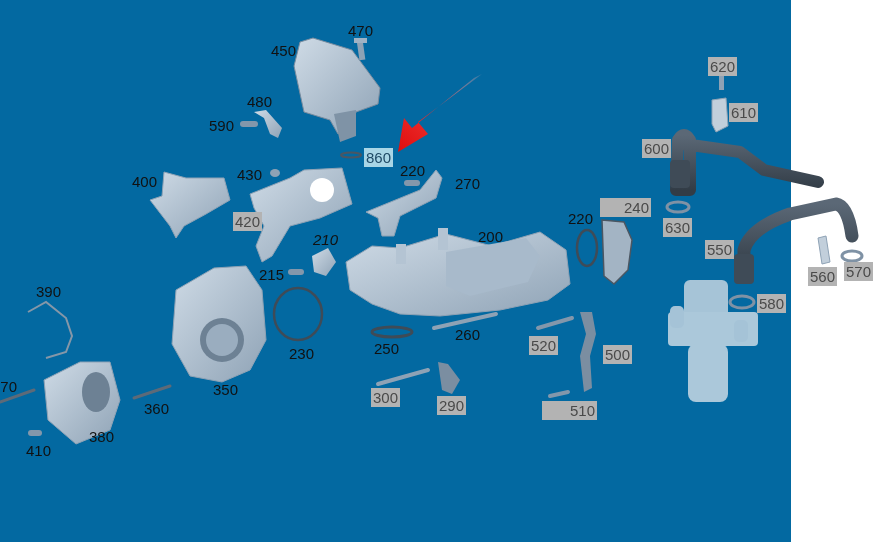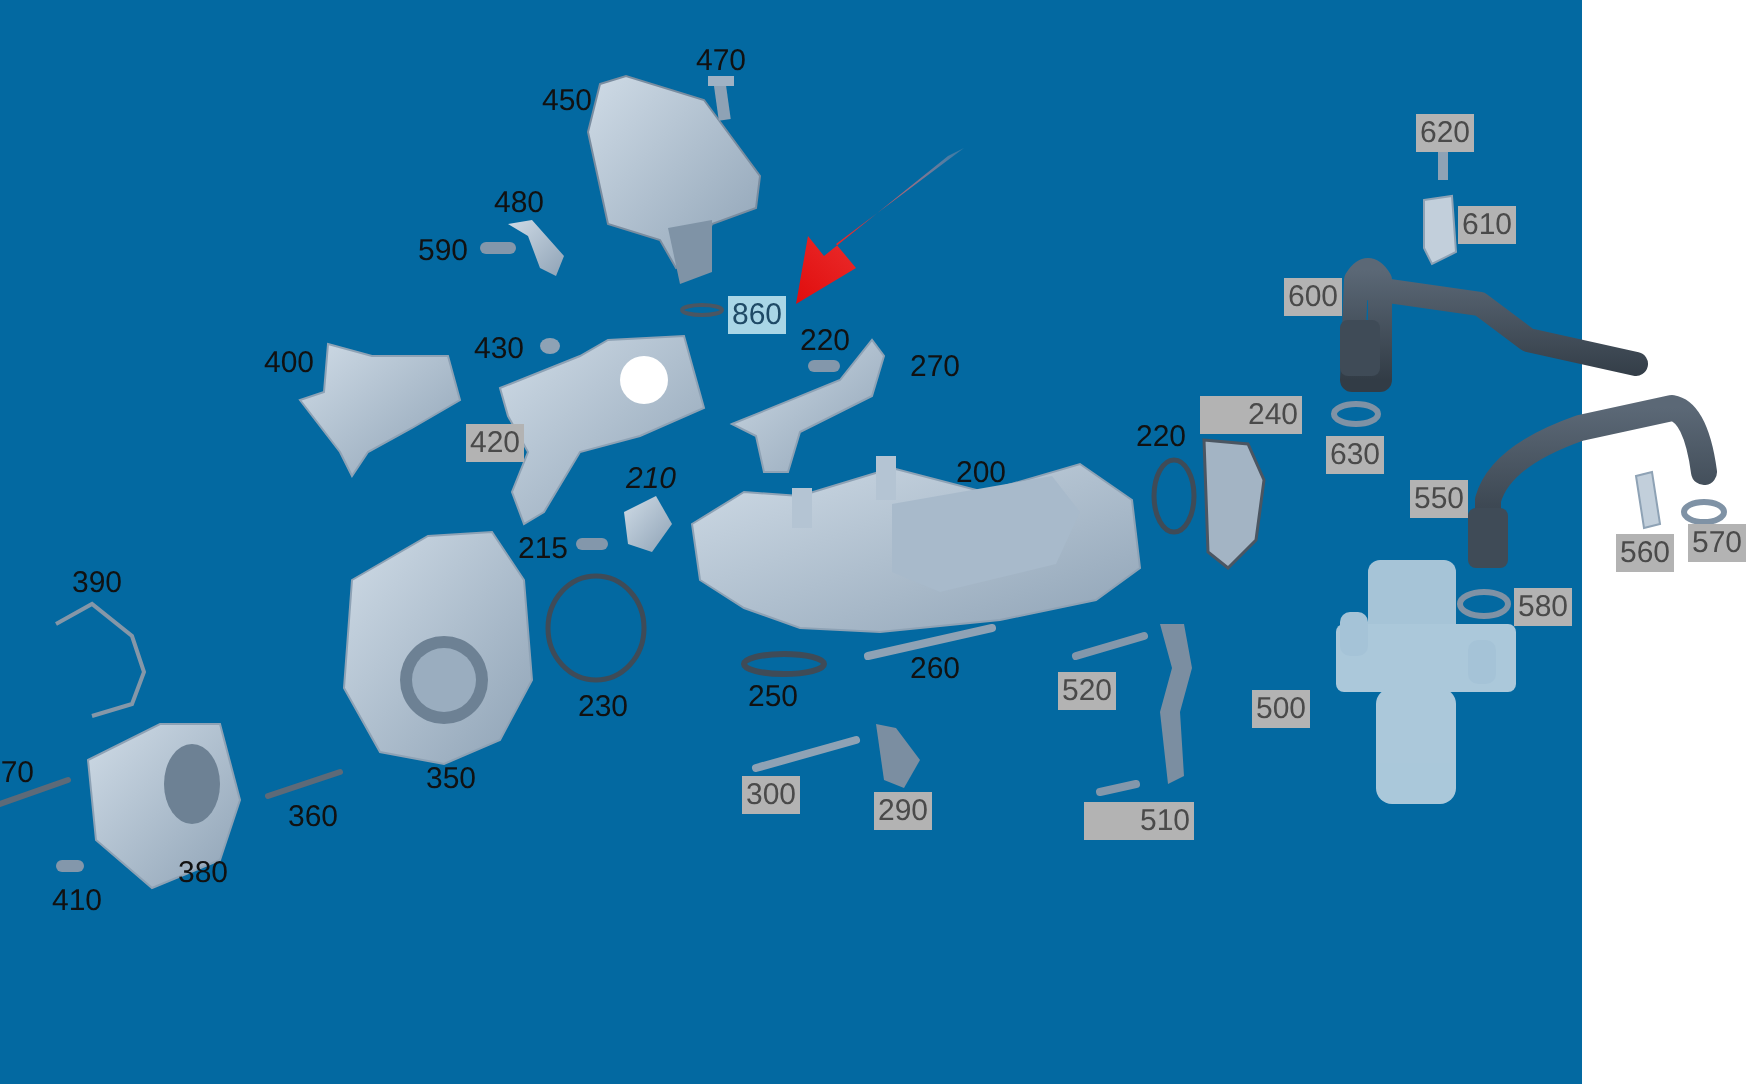--- a/index.html
+++ b/index.html
@@ -141,21 +141,21 @@
   <span class="lbl" style="left:313px;top:231px;font-style:italic;">210</span>
   <span class="lbl" style="left:478px;top:228px;">200</span>
   <span class="lbl" style="left:568px;top:210px;">220</span>
   <span class="lbl tag" style="left:600px;top:198px;padding-left:24px;">240</span>
   <span class="lbl" style="left:259px;top:266px;">215</span>
   <span class="lbl" style="left:36px;top:283px;">390</span>
   <span class="lbl" style="left:289px;top:345px;">230</span>
   <span class="lbl" style="left:374px;top:340px;">250</span>
   <span class="lbl" style="left:455px;top:326px;">260</span>
   <span class="lbl tag" style="left:529px;top:336px;">520</span>
-  <span class="lbl tag" style="left:626px;top:345px;">500</span>
+  <span class="lbl tag" style="left:603px;top:345px;">500</span>
   <span class="lbl" style="left:-8px;top:378px;">370</span>
   <span class="lbl" style="left:213px;top:381px;">350</span>
   <span class="lbl tag" style="left:371px;top:388px;">300</span>
   <span class="lbl tag" style="left:437px;top:396px;">290</span>
   <span class="lbl" style="left:144px;top:400px;">360</span>
   <span class="lbl tag" style="left:542px;top:401px;padding-left:28px;">510</span>
   <span class="lbl" style="left:89px;top:428px;">380</span>
   <span class="lbl" style="left:26px;top:442px;">410</span>
   <span class="lbl tag" style="left:708px;top:57px;">620</span>
   <span class="lbl tag" style="left:729px;top:103px;">610</span>

